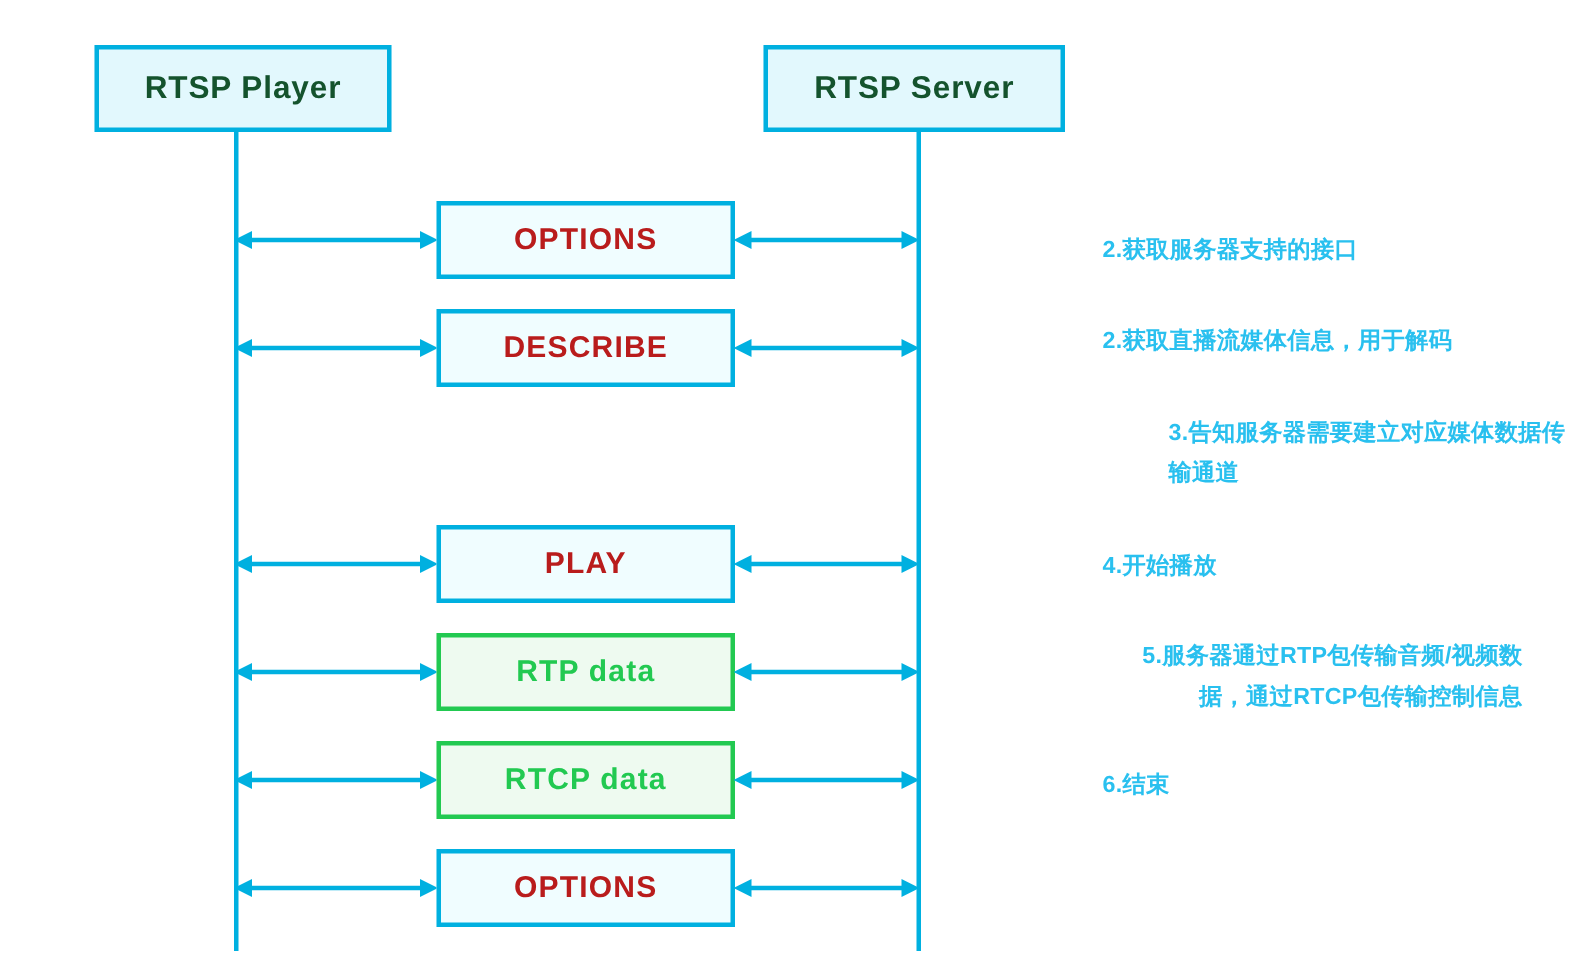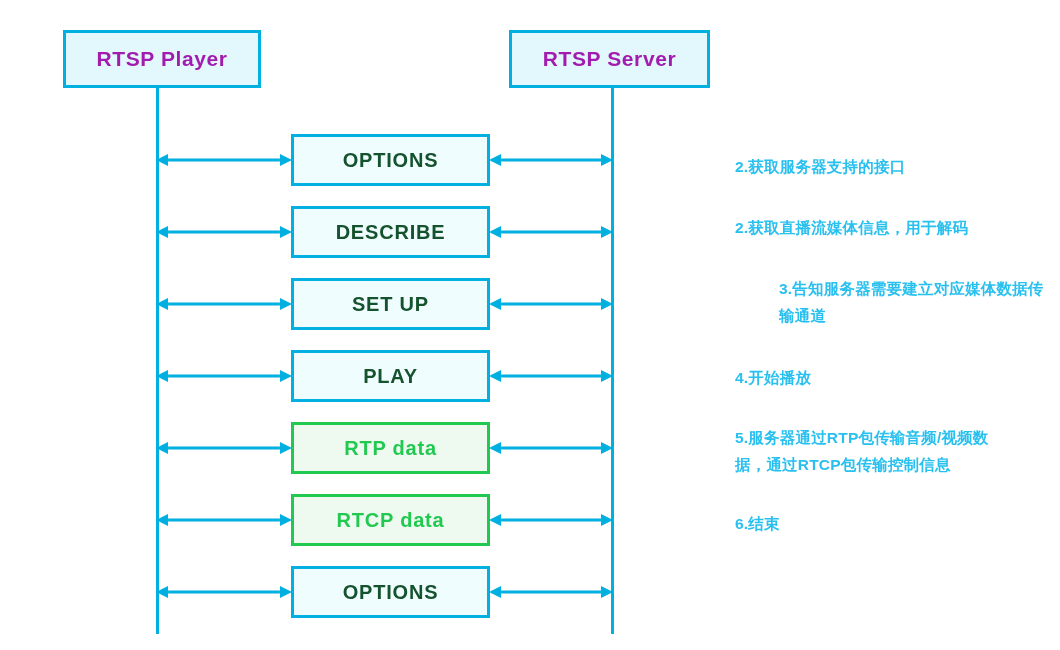--- a/index.html
+++ b/index.html
@@ -28,21 +28,21 @@
   .participant {
     position: absolute;
     box-sizing: border-box;
     border: 3px solid #00b0e0;
     background: #e2f8fd;
     display: flex;
     align-items: center;
     justify-content: center;
   }
   .participant .plabel {
-    color: #a21caf;
+    color: #14532d;
     font-size: 21px;
     font-weight: bold;
     letter-spacing: 0.6px;
     white-space: nowrap;
   }
   #participant-player {
     left: 63px;
     top: 30px;
     width: 198px;
     height: 58px;
@@ -86,21 +86,21 @@
     width: 199px;
     height: 52px;
     box-sizing: border-box;
     border: 3px solid #00b0e0;
     background: #f0fdff;
     display: flex;
     align-items: center;
     justify-content: center;
   }
   .msg-box .mlabel {
-    color: #14532d;
+    color: #b91c1c;
     font-size: 20px;
     font-weight: bold;
     letter-spacing: 0.8px;
     white-space: nowrap;
   }
   .message-row.accent-green .msg-box {
     border-color: #22c951;
     background: #eefaf0;
   }
   .message-row.accent-green .msg-box .mlabel {
@@ -142,21 +142,21 @@
     color: #29c0ef;
     font-size: 15.5px;
     font-weight: bold;
     line-height: 27px;
     letter-spacing: 0.2px;
   }
   #annotation-1 { top: 153px; }
   #annotation-2 { top: 214px; }
   #annotation-3 { top: 275px; margin-left: 44px; }
   #annotation-4 { top: 364px; }
-  #annotation-5 { top: 424px; }
+  #annotation-5 { top: 424px; text-align: right; }
   #annotation-6 { top: 510px; }
 </style>
 </head>
 <body>
 
 <div id="diagram">
 
   <div class="participant" id="participant-player">
     <span class="plabel">RTSP Player</span>
   </div>
@@ -201,39 +201,20 @@
     </div>
     <div class="connector conn-right">
       <svg viewBox="0 0 124 16" preserveAspectRatio="none" aria-hidden="true">
         <line x1="8" y1="8" x2="116" y2="8" stroke="#00b0e0" stroke-width="3"></line>
         <polygon points="0,8 12,2 12,14" fill="#00b0e0"></polygon>
         <polygon points="124,8 112,2 112,14" fill="#00b0e0"></polygon>
       </svg>
     </div>
   </div>
 
-  <div class="message-row" id="message-row-3" style="top: 278px;">
-    <div class="connector conn-left">
-      <svg viewBox="0 0 136 16" preserveAspectRatio="none" aria-hidden="true">
-        <line x1="8" y1="8" x2="128" y2="8" stroke="#00b0e0" stroke-width="3"></line>
-        <polygon points="0,8 12,2 12,14" fill="#00b0e0"></polygon>
-        <polygon points="136,8 124,2 124,14" fill="#00b0e0"></polygon>
-      </svg>
-    </div>
-    <div class="msg-box">
-      <span class="mlabel">SET UP</span>
-    </div>
-    <div class="connector conn-right">
-      <svg viewBox="0 0 124 16" preserveAspectRatio="none" aria-hidden="true">
-        <line x1="8" y1="8" x2="116" y2="8" stroke="#00b0e0" stroke-width="3"></line>
-        <polygon points="0,8 12,2 12,14" fill="#00b0e0"></polygon>
-        <polygon points="124,8 112,2 112,14" fill="#00b0e0"></polygon>
-      </svg>
-    </div>
-  </div>
 
   <div class="message-row" id="message-row-4" style="top: 350px; padding-left: 24px;">
     <div class="connector conn-left">
       <svg viewBox="0 0 136 16" preserveAspectRatio="none" aria-hidden="true">
         <line x1="8" y1="8" x2="128" y2="8" stroke="#00b0e0" stroke-width="3"></line>
         <polygon points="0,8 12,2 12,14" fill="#00b0e0"></polygon>
         <polygon points="136,8 124,2 124,14" fill="#00b0e0"></polygon>
       </svg>
     </div>
     <div class="msg-box">

